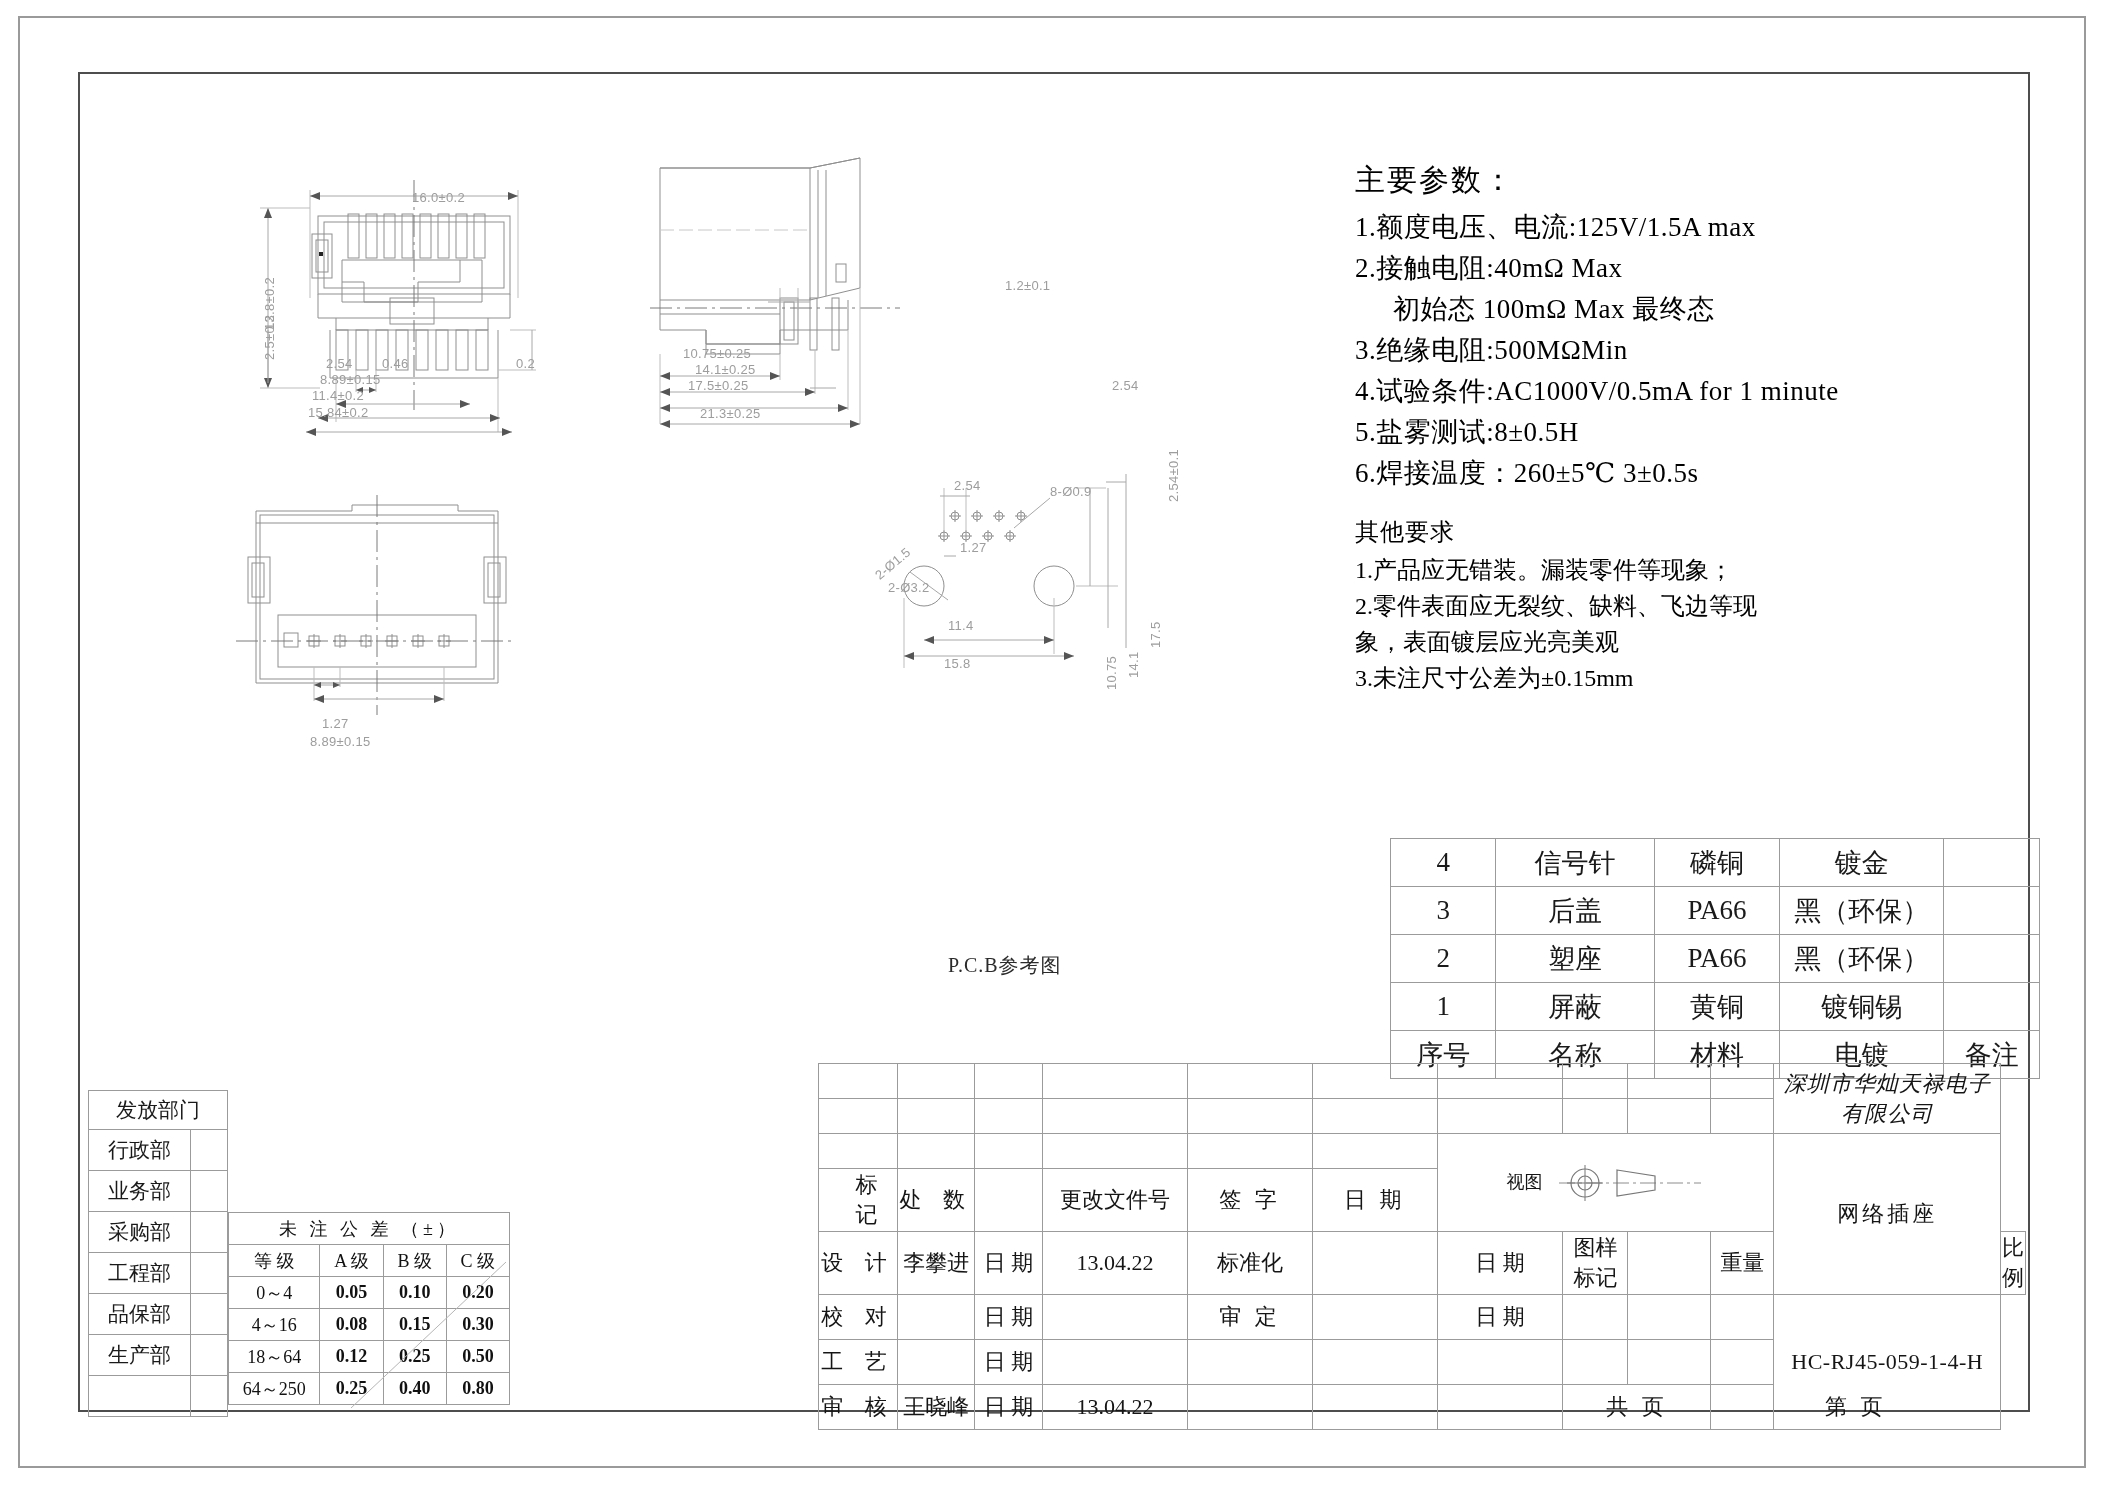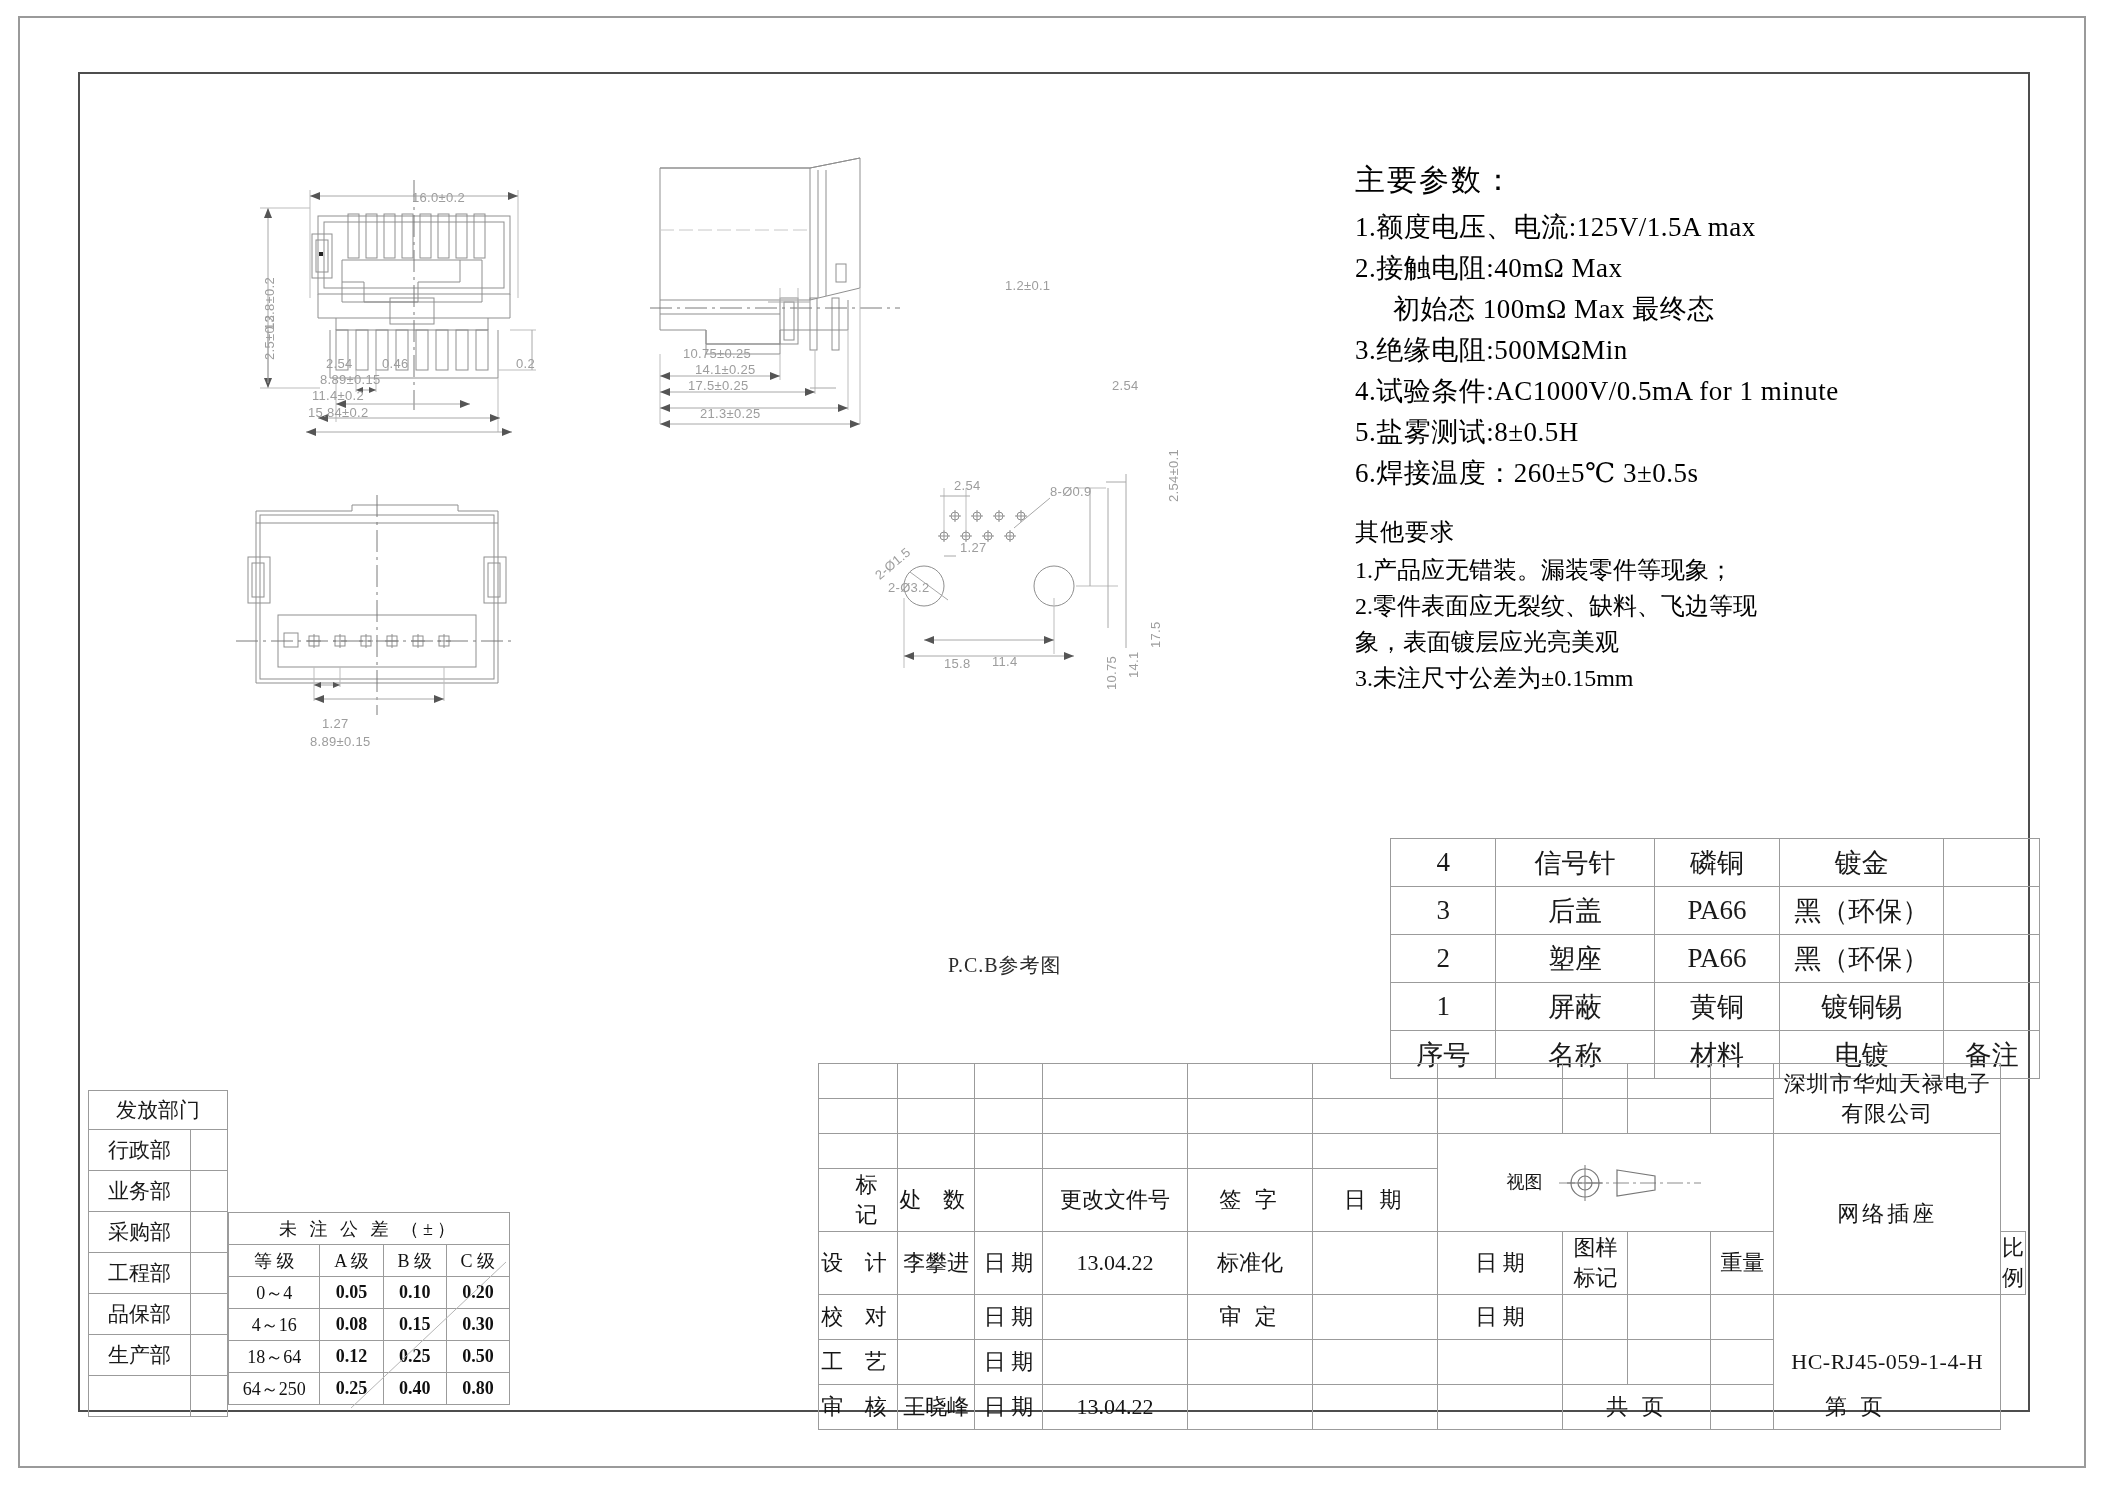--- a/index.html
+++ b/index.html
@@ -396,21 +396,21 @@
       <line class="dimline" x1="196" y1="14" x2="216" y2="14"></line>
     </svg>
   </div>
 
   <span class="dim" style="left:954px;top:478px;">2.54</span>
   <span class="dim" style="left:1050px;top:484px;">8-Ø0.9</span>
   <span class="dim vert" style="left:1166px;top:502px;">2.54±0.1</span>
   <span class="dim" style="left:960px;top:540px;">1.27</span>
   <span class="dim" style="left:872px;top:556px;transform:rotate(-40deg);">2-Ø1.5</span>
   <span class="dim" style="left:888px;top:580px;">2-Ø3.2</span>
-  <span class="dim" style="left:948px;top:654px;margin-left:44px;">11.4</span>
+  <span class="dim" style="left:948px;top:618px;">11.4</span>
   <span class="dim" style="left:944px;top:656px;">15.8</span>
   <span class="dim vert" style="left:1104px;top:690px;">10.75</span>
   <span class="dim vert" style="left:1126px;top:678px;">14.1</span>
   <span class="dim vert" style="left:1148px;top:648px;">17.5</span>
 
   <div class="cap" style="left:948px;top:952px;font-size:20px;letter-spacing:1px;">P.C.B参考图</div>
 
   <div id="spec">
     <div class="t-title">主要参数：</div>
     <div class="t-line">1.额度电压、电流:125V/1.5A max</div>
@@ -561,21 +561,21 @@
           <td style="width:78px;height:32px;"></td>
           <td style="width:78px;"></td>
           <td style="width:68px;"></td>
           <td style="width:148px;"></td>
           <td style="width:130px;"></td>
           <td style="width:130px;"></td>
           <td style="width:128px;"></td>
           <td style="width:64px;"></td>
           <td style="width:84px;"></td>
           <td style="width:62px;"></td>
-          <td rowspan="2" style="width:238px;" class="company">深圳市华灿天禄电子有限公司</td>
+          <td rowspan="2" style="width:238px;font-style:italic;" class="company">深圳市华灿天禄电子有限公司</td>
         </tr>
         <tr>
           <td style="height:32px;"></td>
           <td></td>
           <td></td>
           <td></td>
           <td></td>
           <td></td>
           <td></td>
           <td></td>

